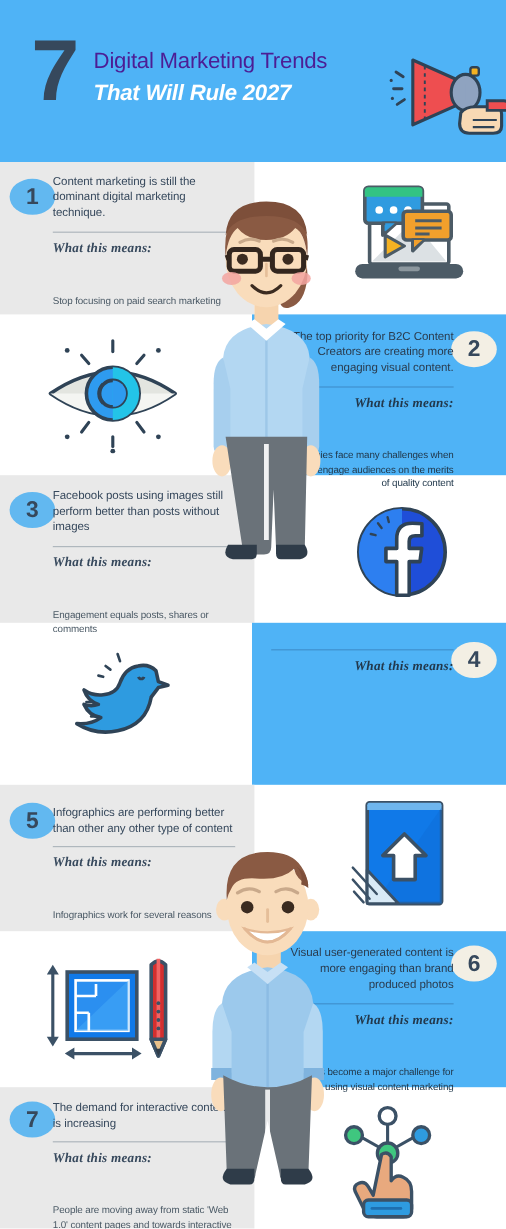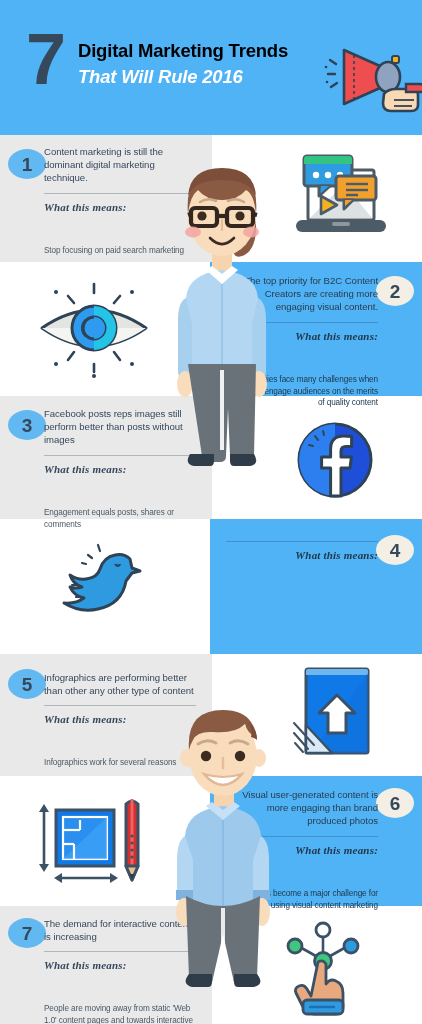--- a/index.html
+++ b/index.html
@@ -17,21 +17,21 @@
     background: #4FB3F6;
   }
   .hdr-num {
     position: absolute; left: 26px; top: 23px;
     font-size: 72px; font-weight: 700; color: #36485C;
     font-family: "Liberation Sans", sans-serif;
     letter-spacing: -3px; line-height: 1;
   }
   .hdr-title {
     position: absolute; left: 78px; top: 40px;
-    font-size: 18.5px; font-weight: 700; color: #000000;
+    font-size: 18.5px; font-weight: 400; color: #4c1d95;
     letter-spacing: -0.2px; white-space: nowrap;
   }
   .hdr-sub {
     position: absolute; left: 78px; top: 66px;
     font-size: 18.5px; font-weight: 700; font-style: italic; color: #ffffff;
     letter-spacing: -0.2px; white-space: nowrap;
   }
   .hdr-icon { position: absolute; right: 10px; top: 22px; width: 90px; height: 90px; }
 
   
@@ -82,21 +82,21 @@
   .char { position: absolute; }
 </style>
 </head>
 <body>
 
 <div id="page">
 
   <div class="header">
     <div class="hdr-num">7</div>
     <div class="hdr-title">Digital Marketing Trends</div>
-    <div class="hdr-sub">That Will Rule 2016</div>
+    <div class="hdr-sub">That Will Rule 2027</div>
     <div class="hdr-icon">
       <svg viewBox="0 0 100 100" width="100" height="100">
 
         <g stroke="#2F4356" stroke-width="2.4" stroke-linecap="round" fill="none">
           <line x1="8" y1="38" x2="14" y2="42"></line>
           <line x1="6" y1="52" x2="13" y2="52"></line>
           <line x1="9" y1="65" x2="15" y2="61"></line>
           <circle cx="4" cy="45" r="1.3" stroke="none" fill="#2F4356"></circle>
           <circle cx="5" cy="60" r="1.3" stroke="none" fill="#2F4356"></circle>
         </g>
@@ -194,21 +194,21 @@
         <path d="M64 39 a11 11 0 0 1 0 22 z" fill="#2E9BF0" stroke="none"></path>
         <path d="M56 42 a11 11 0 0 0 0 16" fill="none" stroke="#2F4356" stroke-width="3"></path>
       </svg>
     </div>
   </div>
 
   <div class="band" style="top:396px;height:123px;">
     <div class="panel-gray"></div>
     <div class="badge blue" style="top:14px;">3</div>
     <div class="txt left" style="top:11px;">
-      <div class="headline">Facebook posts reps images still perform better than posts without images</div>
+      <div class="headline">Facebook posts using images still perform better than posts without images</div>
       <div class="rule"></div>
       <div class="wtm">What this means:</div>
       <div class="body">Engagement equals posts, shares or comments</div>
     </div>
     <div class="icon-box" style="left:285px;top:14px;width:100px;height:96px;">
       <svg viewBox="0 0 100 96" width="100" height="96">
         <circle cx="50" cy="50" r="36" fill="#1F4ED8" stroke="#2F4356" stroke-width="3"></circle>
         <path d="M50 14 a36 36 0 0 0 0 72 z" fill="#2D7FF0"></path>
         <path d="M56 86 l0 -28 l9 0 l1.4 -11 l-10.4 0 l0 -6 q0 -4.5 5 -4.5 l5.6 0 l0 -10 q-3 -0.5 -8 -0.5 q-13 0 -13 13 l0 8 l-9 0 l0 11 l9 0 l0 28 z" fill="#FFFFFF" stroke="#2F4356" stroke-width="3" stroke-linejoin="round"></path>
         <g stroke="#2F4356" stroke-width="2" stroke-linecap="round">

